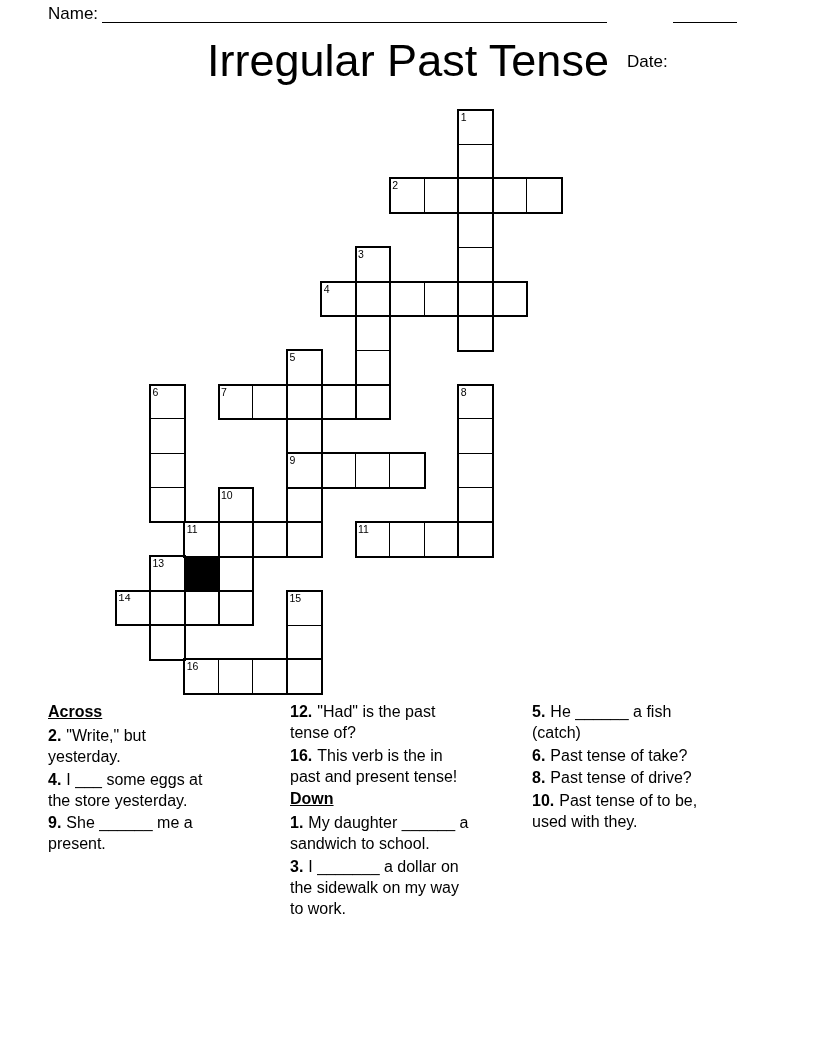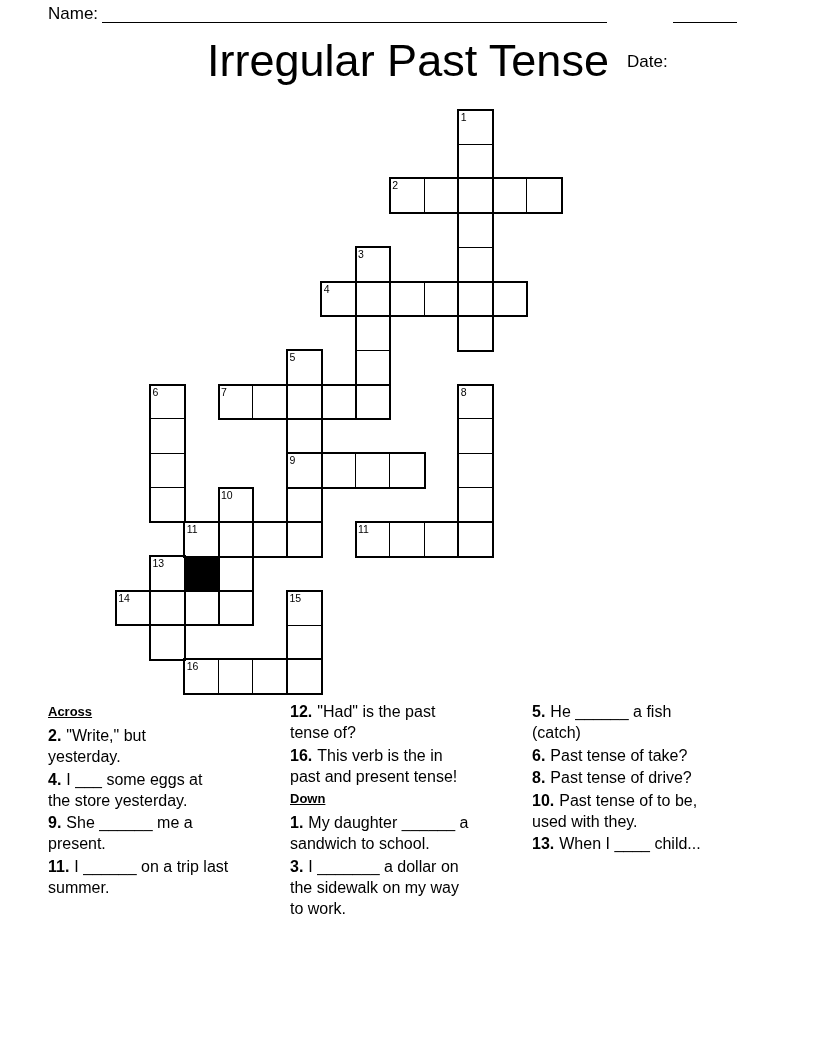--- a/index.html
+++ b/index.html
@@ -34,21 +34,21 @@
     position:absolute;border:2.5px solid #000;box-sizing:border-box;
     background:transparent;z-index:3;pointer-events:none;
   }
   
   #clues-area{position:absolute;left:0;top:0;width:816px;height:1056px;}
   .clue-col{position:absolute;top:701px;width:246px;}
   .clue-col.c1{left:48px;}
   .clue-col.c2{left:290px;}
   .clue-col.c3{left:532px;}
   .clue-header{
-    font-size:13px;font-weight:bold;text-decoration:underline;
+    font-size:16px;font-weight:bold;text-decoration:underline;
     line-height:21px;margin:0 0 3px 0;
   }
   p.clue{margin:0 0 1.5px 0;font-size:16px;line-height:21px;}
   .clue-num{font-weight:bold;margin-right:5px;}
   .clue-text{white-space:pre-line;}
 </style>
 </head>
 <body>
 
 <span class="hdr-label" id="name-label">Name:</span>
@@ -129,21 +129,21 @@
       <span class="cellnum">11</span>
     </div>
     <div class="cell" style="left: 389.25px; top: 521.45px;"></div>
     <div class="cell" style="left: 423.5px; top: 521.45px;"></div>
     <div class="cell" style="left: 457.75px; top: 521.45px;"></div>
     <div class="cell" style="left: 149.5px; top: 555.8px; text-decoration: underline;">
       <span class="cellnum">13</span>
     </div>
     <div class="cell black" style="left: 183.75px; top: 555.8px;"></div>
     <div class="cell" style="left: 218px; top: 555.8px;"></div>
-    <div class="cell" style="left: 115.25px; top: 590.15px;">
+    <div class="cell" style="left: 115.25px; top: 590.15px; font-family: Liberation Mono, monospace;">
       <span class="cellnum">14</span>
     </div>
     <div class="cell" style="left: 149.5px; top: 590.15px;"></div>
     <div class="cell" style="left: 183.75px; top: 590.15px;"></div>
     <div class="cell" style="left: 218px; top: 590.15px;"></div>
     <div class="cell" style="left: 286.5px; top: 590.15px;">
       <span class="cellnum">15</span>
     </div>
     <div class="cell" style="left: 149.5px; top: 624.5px;"></div>
     <div class="cell" style="left: 286.5px; top: 624.5px;"></div>
@@ -173,37 +173,34 @@
 
 <div id="clues-area">
     <div class="clue-col c1">
       <div class="clue-header">Across</div>
       <p class="clue"><span class="clue-num">2.</span><span class="clue-text">"Write," but
 yesterday.</span></p>
       <p class="clue"><span class="clue-num">4.</span><span class="clue-text">I ___ some eggs at
 the store yesterday.</span></p>
       <p class="clue"><span class="clue-num">9.</span><span class="clue-text">She ______ me a
 present.</span></p>
-      <p class="clue"><span class="clue-num">11.</span><span class="clue-text">I ______ on a trip last
-summer.</span></p>
     </div>
     <div class="clue-col c2">
       <p class="clue"><span class="clue-num">12.</span><span class="clue-text">"Had" is the past
 tense of?</span></p>
       <p class="clue"><span class="clue-num">16.</span><span class="clue-text">This verb is the in
 past and present tense!</span></p>
       <div class="clue-header">Down</div>
       <p class="clue"><span class="clue-num">1.</span><span class="clue-text">My daughter ______ a
 sandwich to school.</span></p>
       <p class="clue"><span class="clue-num">3.</span><span class="clue-text">I _______ a dollar on
 the sidewalk on my way
 to work.</span></p>
     </div>
     <div class="clue-col c3">
       <p class="clue"><span class="clue-num">5.</span><span class="clue-text">He ______ a fish
 (catch)</span></p>
       <p class="clue"><span class="clue-num">6.</span><span class="clue-text">Past tense of take?</span></p>
       <p class="clue"><span class="clue-num">8.</span><span class="clue-text">Past tense of drive?</span></p>
       <p class="clue"><span class="clue-num">10.</span><span class="clue-text">Past tense of to be,
 used with they.</span></p>
-      <p class="clue"><span class="clue-num">13.</span><span class="clue-text">When I ____ child...</span></p>
     </div>
   </div>
 
 </body></html>

